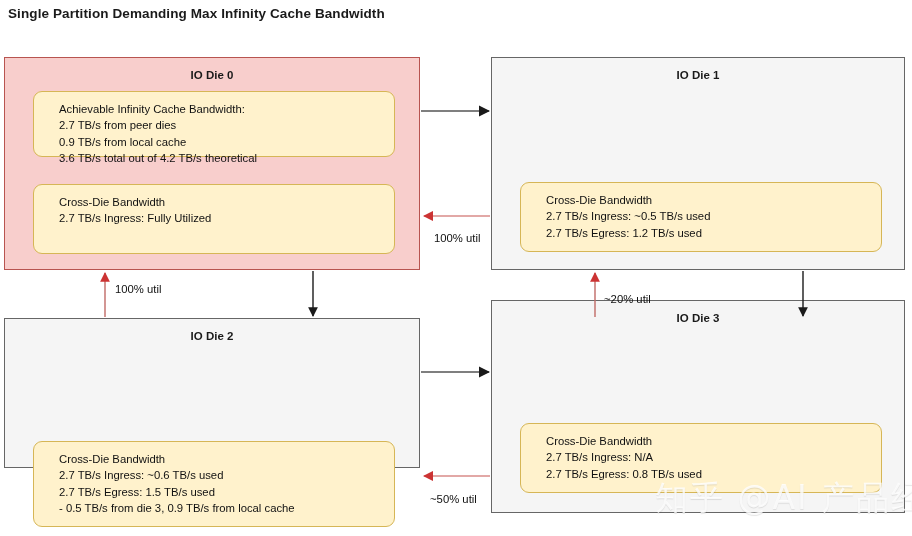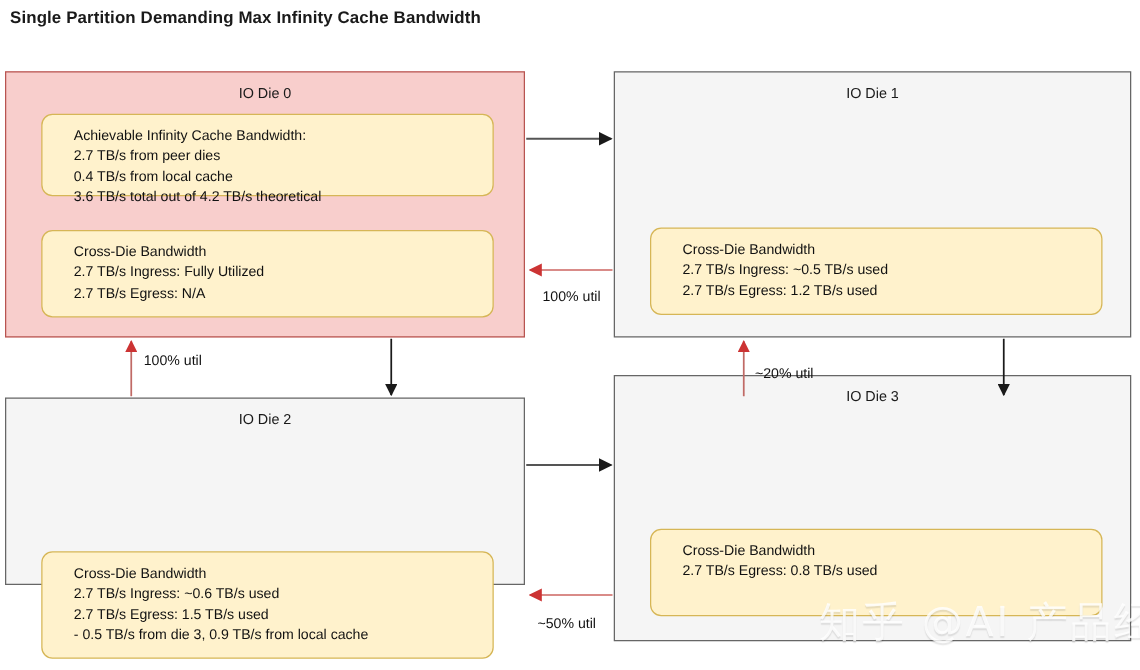--- a/index.html
+++ b/index.html
@@ -46,21 +46,21 @@
     background: #f8cecc;
     border-color: #b85450;
   }
   .die-title {
     position: absolute;
     left: 0;
     right: 0;
     top: 11px;
     text-align: center;
     font-size: 11.5px;
-    font-weight: normal;
+    font-weight: bold;
     color: #1a1a1a;
   }
 
   
   .note {
     position: absolute;
     box-sizing: border-box;
     background: #fff2cc;
     border: 1.1px solid #d6b656;
     border-radius: 9px;
@@ -108,28 +108,27 @@
 <div id="canvas">
 
   <div class="title">Single Partition Demanding Max Infinity Cache Bandwidth</div>
 
   <div class="die highlight" style="left:4px; top:57px; width:416px; height:213px;">
     <div class="die-title">IO Die 0</div>
 
     <div class="note" style="left:28px; top:33px; width:362px; height:66px;">
       <div class="note-line">Achievable Infinity Cache Bandwidth:</div>
       <div class="note-line">2.7 TB/s from peer dies</div>
-      <div class="note-line">0.4 TB/s from local cache</div>
+      <div class="note-line">0.9 TB/s from local cache</div>
       <div class="note-line">3.6 TB/s total out of 4.2 TB/s theoretical</div>
     </div>
 
     <div class="note" style="left:28px; top:126px; width:362px; height:70px;">
       <div class="note-line">Cross-Die Bandwidth</div>
       <div class="note-line">2.7 TB/s Ingress: Fully Utilized</div>
-      <div class="note-line">2.7 TB/s Egress: N/A</div>
     </div>
   </div>
 
   <div class="die" style="left:491px; top:57px; width:414px; height:213px;">
     <div class="die-title">IO Die 1</div>
 
     <div class="note" style="left:28px; top:124px; width:362px; height:70px;">
       <div class="note-line">Cross-Die Bandwidth</div>
       <div class="note-line">2.7 TB/s Ingress: ~0.5 TB/s used</div>
       <div class="note-line">2.7 TB/s Egress: 1.2 TB/s used</div>
@@ -145,20 +144,21 @@
       <div class="note-line">2.7 TB/s Egress: 1.5 TB/s used</div>
       <div class="note-line">- 0.5 TB/s from die 3, 0.9 TB/s from local cache</div>
     </div>
   </div>
 
   <div class="die" style="left:491px; top:300px; width:414px; height:213px;">
     <div class="die-title">IO Die 3</div>
 
     <div class="note" style="left:28px; top:122px; width:362px; height:70px;">
       <div class="note-line">Cross-Die Bandwidth</div>
+      <div class="note-line">2.7 TB/s Ingress: N/A</div>
       <div class="note-line">2.7 TB/s Egress: 0.8 TB/s used</div>
     </div>
   </div>
 
   <div class="conn" style="left:0; top:0; width:912px; height:536px;">
     <svg width="912" height="536" viewBox="0 0 912 536">
       <defs>
         <marker id="arrow-black" viewBox="0 0 10 10" refX="9" refY="5" markerWidth="7" markerHeight="7" orient="auto-start-reverse">
           <path d="M 0 0 L 10 5 L 0 10 z" fill="#1a1a1a"></path>
         </marker>

